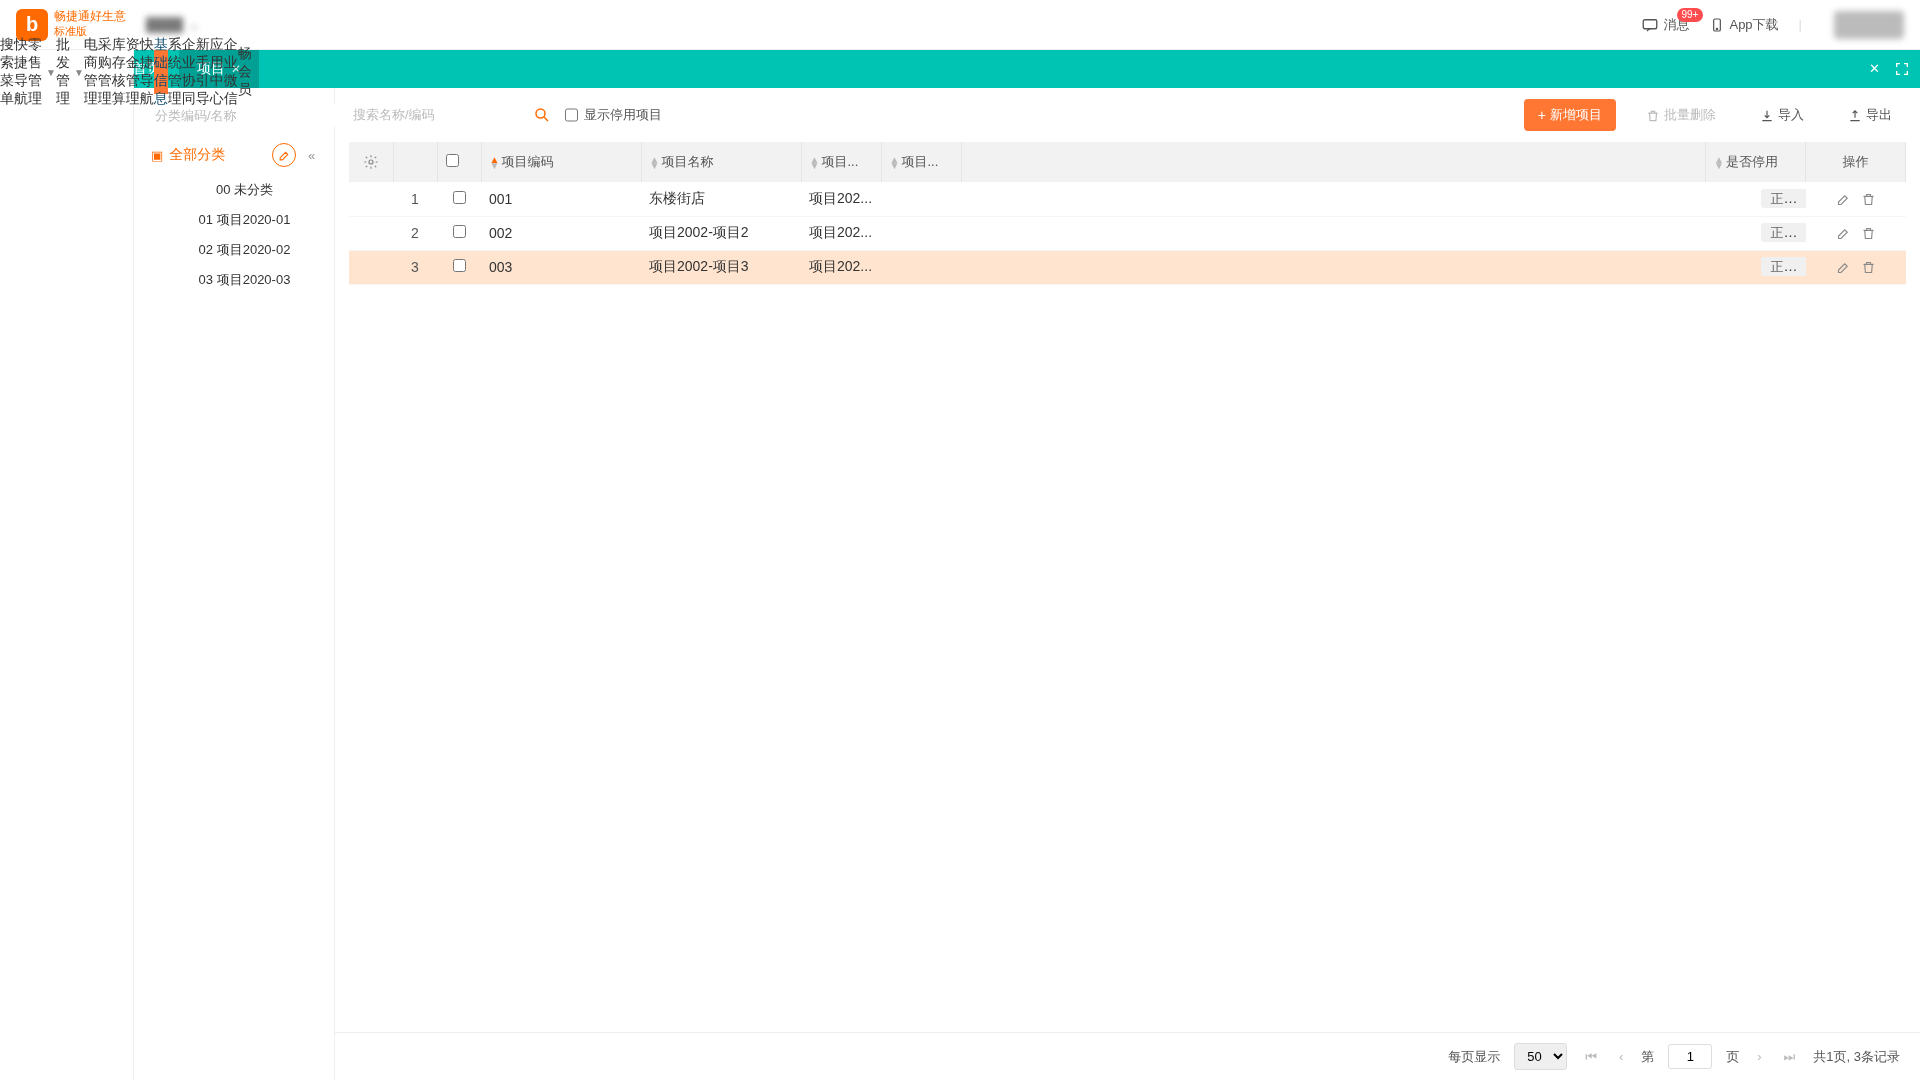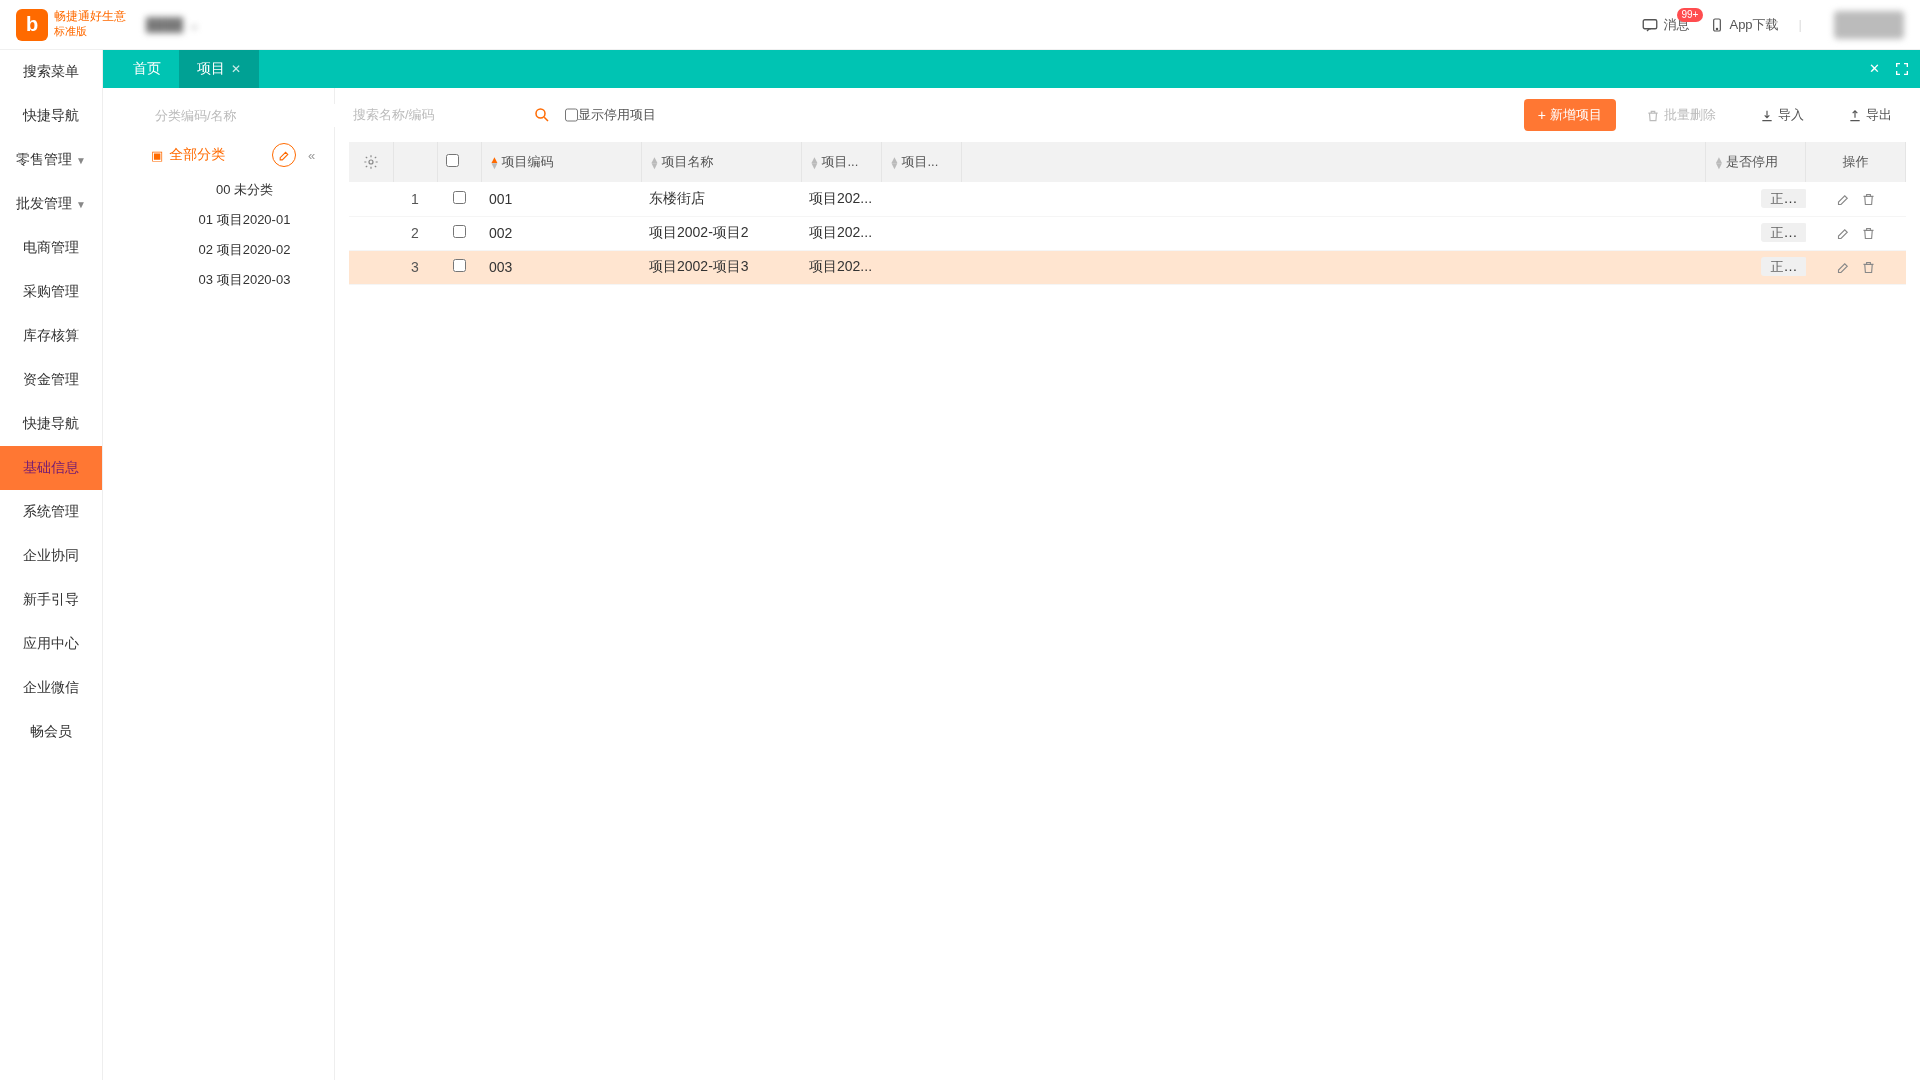--- a/index.html
+++ b/index.html
@@ -24,23 +24,23 @@
 .tab { padding: 0 18px; color: #fff; height: 100%; display: flex; align-items: center; cursor: pointer; font-size: 14px; }
 .tab.active { background: #00a194; }
 .tab .close { margin-left: 6px; font-size: 12px; opacity: .8; }
 .tab-right { position: absolute; right: 10px; display: flex; gap: 14px; color: #fff; }
 .tab-right span { cursor: pointer; }
 
 
 .main { flex: 1; display: flex; min-height: 0; }
 
 
-.sidebar { width: 103px; background: #fff; border-right: 1px solid #eee; display: flex; flex-direction: column; font-size: 14px; position: absolute; top: 50px; left: 0; bottom: 0; z-index: 10; }
+.sidebar { width: 134px; background: #fff; border-right: 1px solid #eee; display: flex; flex-direction: row; font-size: 14px; position: absolute; top: 50px; left: 0; bottom: 0; z-index: 10; }
 .sidebar-item { height: 44px; display: flex; align-items: center; justify-content: center; gap: 4px; cursor: pointer; color: #333; }
-.sidebar-item.active { background: #ff7733; color: #701a75; text-align: center; }
+.sidebar-item.active { background: #ff7733; color: #0c4a6e; text-align: center; }
 .sidebar-item .caret { font-size: 10px; color: #888; }
 
 
 .category-panel { width: 192px; border-right: 1px solid #eee; padding: 16px 8px; background: #fff; display: flex; flex-direction: column; margin-left: 28px; }
 .cat-search { display: flex; align-items: center; margin-bottom: 10px; }
 .cat-search input { flex: 1; border: none; outline: none; font-size: 13px; padding: 4px; color: #333; }
 .cat-search input::placeholder { color: #bbb; }
 .search-icon { color: #ff6a00; font-size: 16px; cursor: pointer; }
 .cat-header { display: flex; align-items: center; gap: 6px; margin: 6px 0 8px; }
 .cat-all { color: #ff6a00; font-size: 14px; cursor: pointer; }
@@ -50,21 +50,21 @@
 .cat-tree { font-size: 13px; text-align: center; }
 .cat-node { padding: 6px 4px 6px 16px; cursor: pointer; color: #333; }
 
 
 .content { flex: 1; display: flex; flex-direction: column; background: #fff; min-width: 0; }
 .toolbar { height: 54px; display: flex; align-items: center; padding: 0 14px; gap: 16px; border-bottom: 0; }
 .tb-search { display: flex; align-items: center; width: 200px; border-bottom: 1px solid transparent; }
 .tb-search input { border: none; outline: none; flex: 1; font-size: 13px; padding: 4px; }
 .tb-search input::placeholder { color: #bbb; }
 .tb-search-icon { color: #ff6a00; cursor: pointer; }
-.checkbox-wrap { display: flex; color: #555; cursor: pointer; }
+.checkbox-wrap { display: flex; gap: 6px; color: #555; cursor: pointer; }
 .checkbox-wrap input { cursor: pointer; }
 .tb-spacer { flex: 1; }
 .btn { display: inline-flex; align-items: center; gap: 4px; padding: 7px 14px; border-radius: 4px; cursor: pointer; font-size: 13px; border: none; }
 .btn-primary { background: #ff7733; color: #fff; }
 .btn-ghost { background: transparent; color: #555; }
 .btn-ghost.disabled { color: #bbb; cursor: not-allowed; }
 .btn-icon { font-size: 14px; }
 
 
 .table-wrap { flex: 1; overflow: auto; padding: 0 14px; }
@@ -394,16 +394,28 @@
       <span><svg width="15" height="15" viewBox="0 0 24 24" fill="none" stroke="currentColor" stroke-width="1.8">
                           <path d="M4 7h16M9 7V4h6v3M6 7l1 13h10l1-13"></path>
                         </svg></span>
     </div>
                   </td>
                 </tr>
               </tbody>
           </table>
         </div>
 
+        <div class="pager">
+          <span>每页显示</span>
+          <select><option>50</option></select>
+          <span class="pager-nav">⏮</span>
+          <span class="pager-nav">‹</span>
+          <span>第</span>
+          <input class="page-input" value="1" style="">
+          <span>页</span>
+          <span class="pager-nav">›</span>
+          <span class="pager-nav">⏭</span>
+          <span>共1页, 3条记录</span>
+        </div>
       </div>
     </div>
   </div>
 </div>
 
 </body></html>

